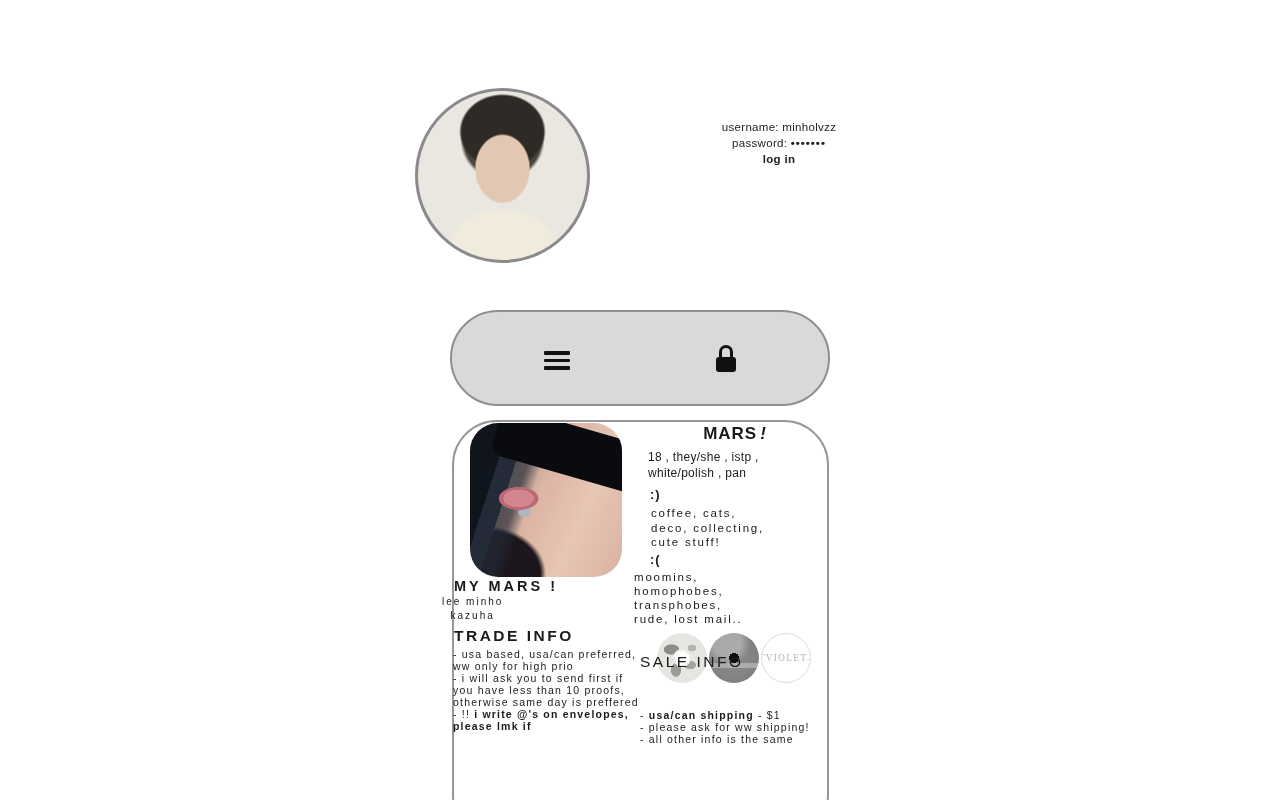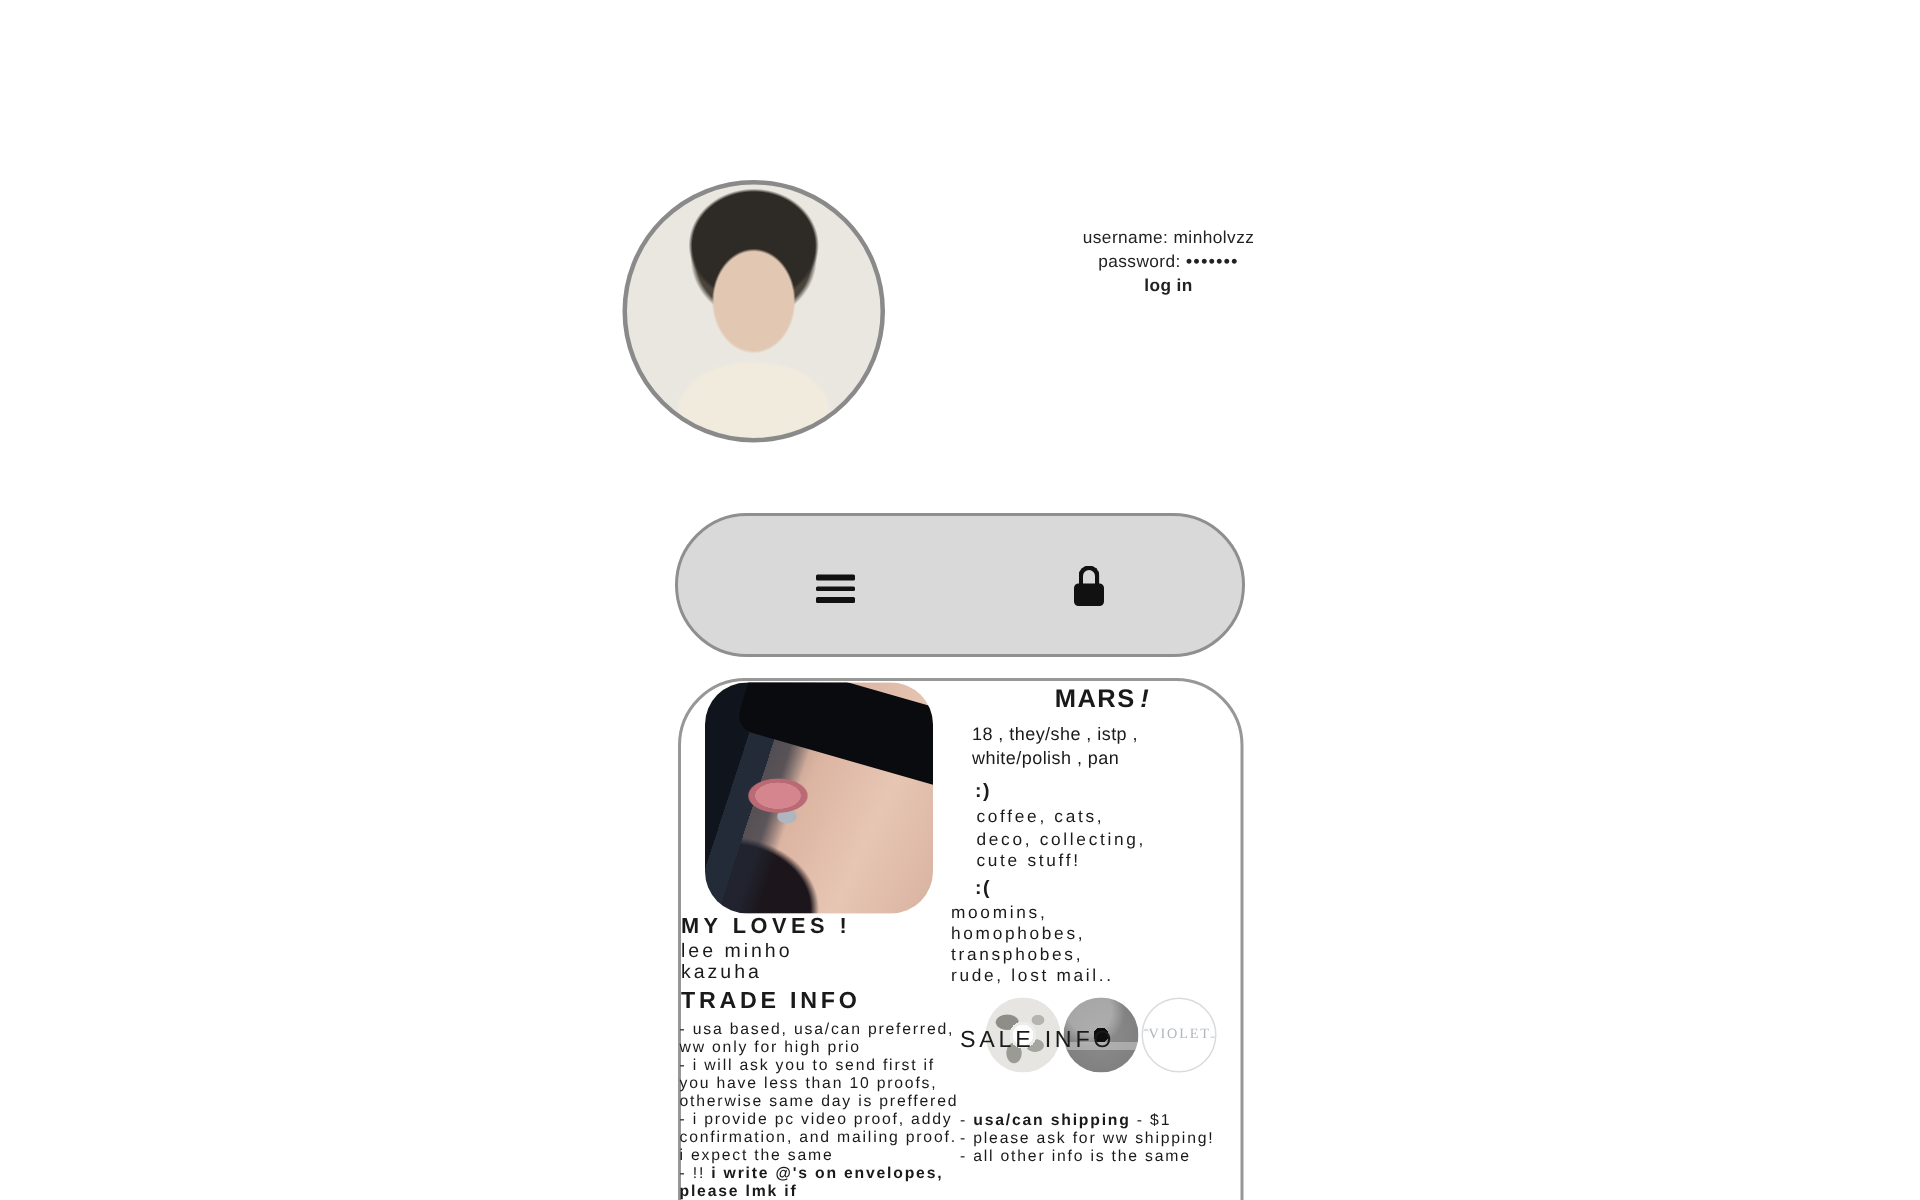--- a/index.html
+++ b/index.html
@@ -1,18 +1,18 @@
 <!DOCTYPE html>
 <html><head>
 <meta charset="utf-8">
 <style>
   * { margin:0; padding:0; box-sizing:border-box; }
   html,body { width:1280px; height:800px; background:#ffffff; overflow:hidden;
               font-family:"Liberation Sans","DejaVu Sans",sans-serif; color:#1a1a1a; }
-  #page { position:relative; width:1280px; height:668px; background:#fff;margin-top:32px; }
+  #page { position:relative; width:1280px; height:668px; background:#fff; }
 
   
   .avatar { position:absolute; left:415px; top:88px; width:175px; height:175px;
     border-radius:50%; border:3px solid #8a8a8a; overflow:hidden;
     background-color:#e9e7e0;
     background-image:
       radial-gradient(ellipse 40px 50px at 50% 46%, #e2c8b2 0% 66%, rgba(226,200,178,0) 70%),
       radial-gradient(ellipse 62px 54px at 50% 24%, #2e2b27 0% 66%, rgba(46,43,39,0) 70%),
       radial-gradient(ellipse 74px 72px at 50% 29%, #4a443a 0% 52%, rgba(74,68,58,0) 57%),
       radial-gradient(ellipse 72px 48px at 50% 90%, #f0ebdd 0% 68%, rgba(240,235,221,0) 73%),
@@ -48,22 +48,22 @@
       radial-gradient(ellipse 10px 7px at 36% 58%, #aeb6bf 0% 60%, rgba(174,182,191,0) 70%),
       linear-gradient(108deg, #10141c 0% 20%, #232a38 20% 29%, rgba(35,42,56,.65) 29% 35%, rgba(35,42,56,0) 42%),
       radial-gradient(ellipse 95px 75px at 10% 98%, #1c161c 0% 58%, rgba(28,22,28,0) 64%),
       linear-gradient(115deg, #3d4656 0%, #8a7a74 18%, #dcb4a2 45%, #e7c6b4 70%, #d9b2a0 100%);
   }
   .loves-photo::before { content:""; position:absolute; top:2px; right:-22px;
     width:150px; height:50px; background:#0a0b0f; border-radius:12px; transform:rotate(16deg); }
 
   .h-my-loves { position:absolute; left:454px; top:578px; font-size:14.5px; font-weight:700;
     letter-spacing:3px; }
-  .loves-names { position:absolute; left:454px; top:595px; font-size:13px;
-    letter-spacing:2px; line-height:14px; }
+  .loves-names { position:absolute; left:442px; top:595px; font-size:10px;
+    letter-spacing:2px; line-height:14px;text-align:center; }
   .h-trade { position:absolute; left:454px; top:627px; font-size:15.5px; font-weight:700;
     letter-spacing:2.5px; }
   .trade-list { position:absolute; left:453px; top:648px; width:187px;
     font-size:10.5px; letter-spacing:1.2px; line-height:12px; }
 
   .h-mars { position:absolute; left:640px; top:424px; width:190px; text-align:center;
     font-size:17px; font-weight:700; letter-spacing:1px; }
   .h-mars .bang { font-style:italic; margin-left:3px; }
   .bio { position:absolute; left:648px; top:450px; font-size:12px; line-height:15.5px;
     letter-spacing:.3px; white-space:pre-line; }
@@ -135,31 +135,30 @@
     <div class="lockwrap">
       <div class="lock-shackle"></div>
       <div class="lock-body"></div>
     </div>
   </div>
 
   <div class="card"></div>
 
   <div class="loves-photo"></div>
 
-  <div class="h-my-loves">MY LOVES !</div>
+  <div class="h-my-loves">MY MARS !</div>
   <div class="loves-names">
       <div class="li"><span>lee minho</span></div>
       <div class="li"><span>kazuha</span></div>
     </div>
 
   <div class="h-trade">TRADE INFO</div>
   <div class="trade-list">
       <div class="li"><span>- usa based, usa/can preferred, ww only for high prio</span></div>
       <div class="li"><span>- i will ask you to send first if you have less than 10 proofs, otherwise same day is preffered</span></div>
-      <div class="li"><span>- i provide pc video proof, addy confirmation, and mailing proof. i expect the same</span></div>
       <div class="li"><span>- !! </span><span class="b">i write @'s on envelopes, please lmk if</span><span></span></div>
     </div>
 
   <div class="h-mars">
     <span>MARS</span><span class="bang">!</span>
   </div>
   <div class="bio">18 , they/she , istp ,
 white/polish , pan</div>
 
   <div class="emo emo-like">:)</div>

